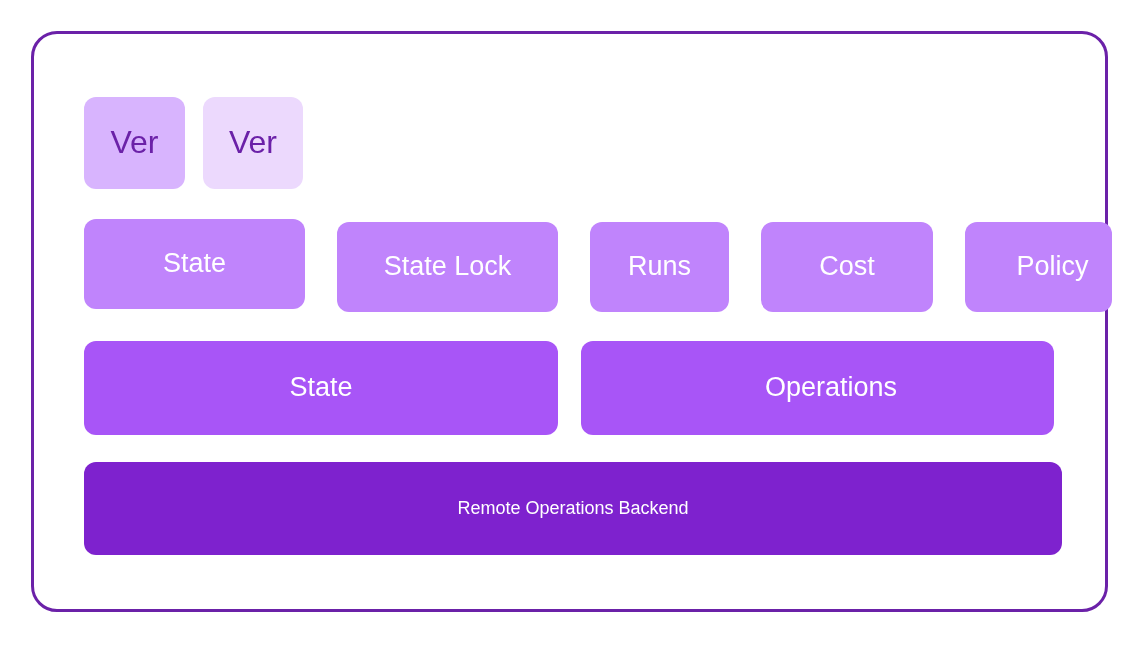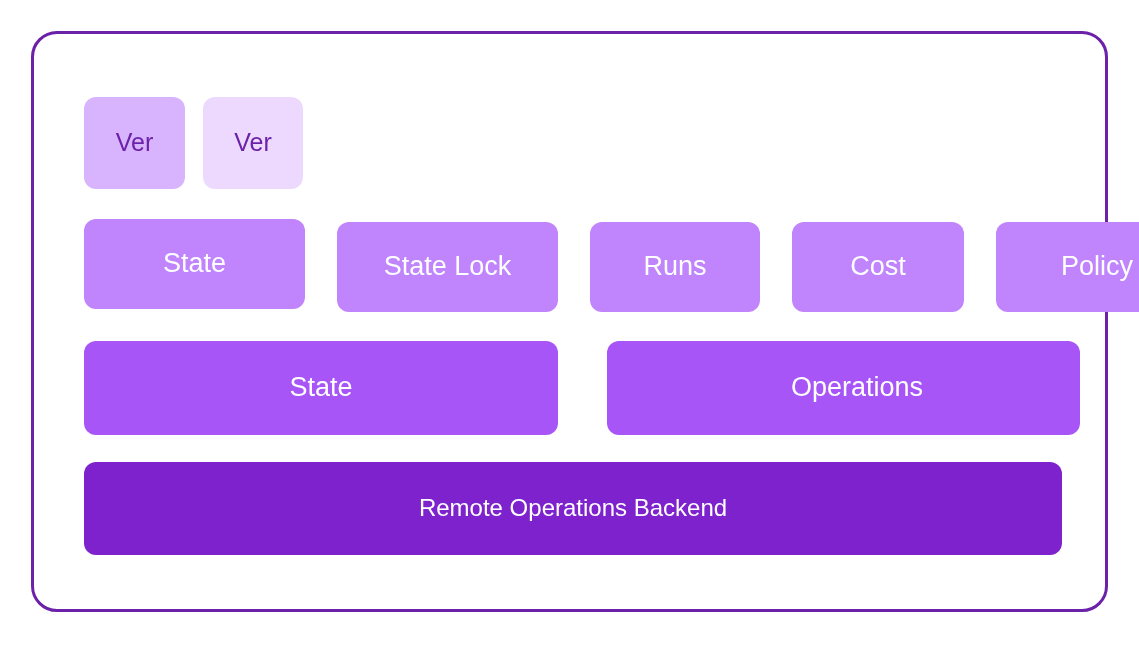--- a/index.html
+++ b/index.html
@@ -44,21 +44,21 @@
   }
 
   
   #row-versions {
     left: 50px;
     top: 63px;
     height: 92px;
   }
   #row-versions .node {
     height: 92px;
-    font-size: 25px;
+    font-size: 32px;
     font-weight: 400;
     color: #6b21a8;
   }
   .chip-strong { width: 101px; background: #d8b4fe; }
   .chip-soft   { width: 100px; background: #ecd9fd; margin-left: 18px; }
 
   
   #row-features {
     left: 50px;
     top: 185px;
@@ -66,52 +66,52 @@
   }
   #row-features .node {
     height: 90px;
     background: #c084fc;
     color: #ffffff;
     font-size: 27px;
   }
   #row-features .node + .node { margin-left: 32px; margin-top: 6px; }
   .w-state      { width: 221px; }
   .w-statelock  { width: 221px; }
-  .w-runs       { width: 170px; }
+  .w-runs       { width: 139px; }
   .w-cost       { width: 172px; }
-  .w-policy     { width: 174px; padding-left: 28px; }
+  .w-policy     { width: 147px; padding-left: 28px; }
 
   
   #row-groups {
     left: 50px;
     top: 307px;
     height: 94px;
   }
   #row-groups .node {
     height: 94px;
     background: #a855f7;
     color: #ffffff;
     font-size: 27px;
   }
-  #row-groups .node + .node { margin-left: 49px; padding-left: 27px; }
+  #row-groups .node + .node { margin-left: 23px; padding-left: 27px; }
   .w-group-state { width: 474px; }
   .w-group-ops   { width: 473px; }
 
   
   #row-backend {
     left: 50px;
     top: 428px;
     height: 93px;
   }
   #row-backend .node {
     width: 978px;
     height: 93px;
     background: #7e22ce;
     color: #ffffff;
-    font-size: 24px;
+    font-size: 18px;
   }
 </style>
 </head>
 <body>
 
 <div id="diagram-frame">
 
   <div class="layer" id="row-versions">
     <div class="node chip-strong">Ver</div>
     <div class="node chip-soft">Ver</div>

